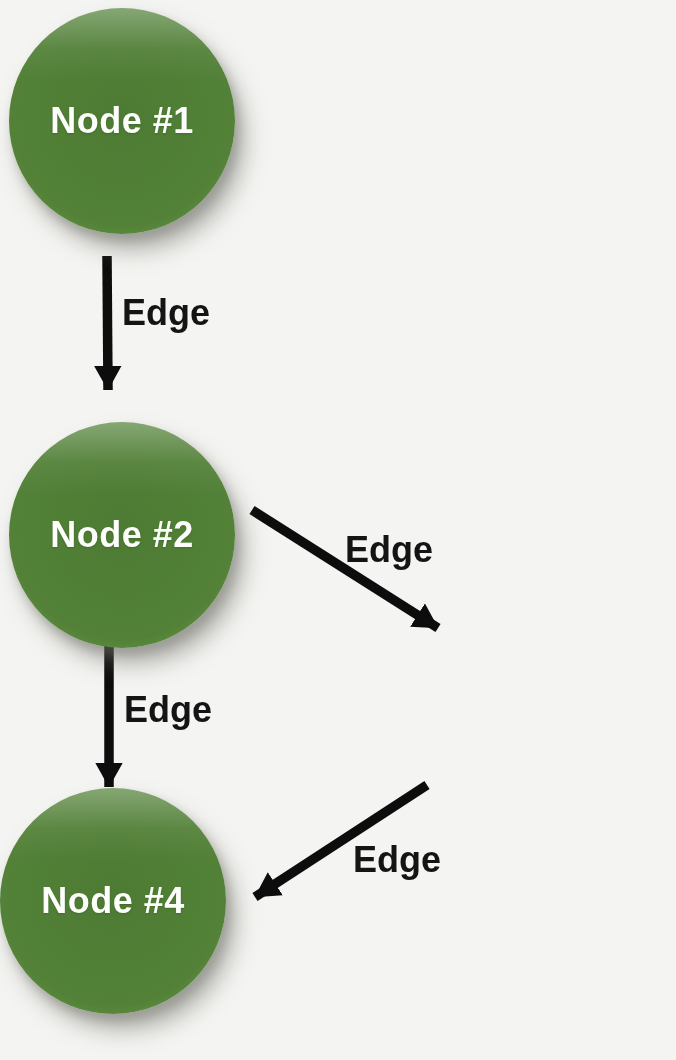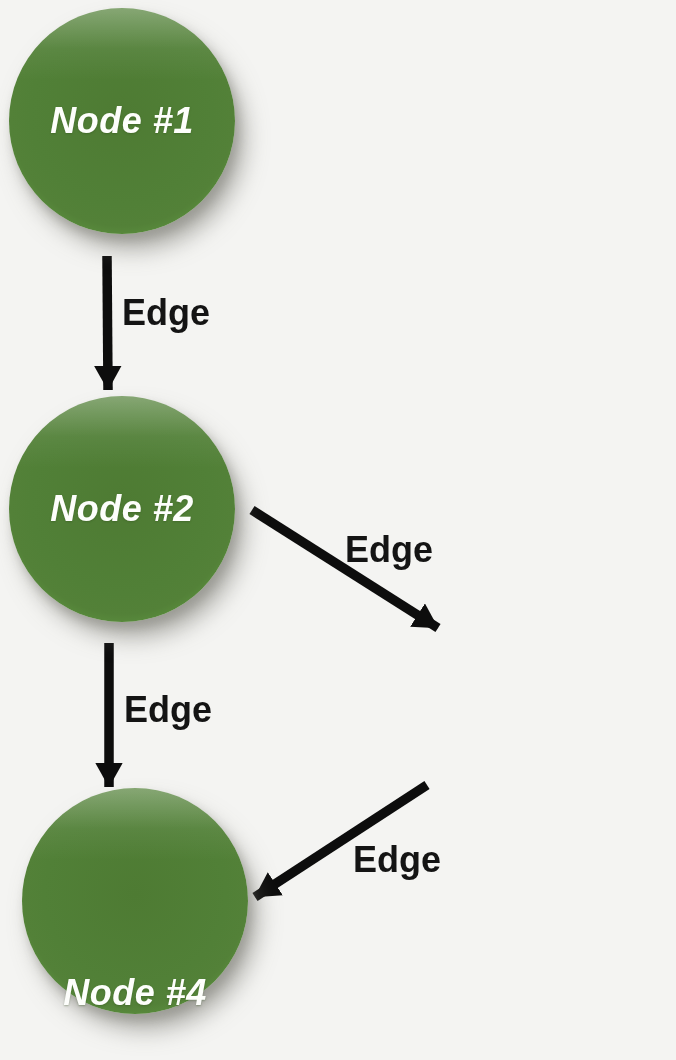--- a/index.html
+++ b/index.html
@@ -34,21 +34,20 @@
         #4e7b33 0%,
         #518037 55%,
         #538138 68%,
         #5d9240 79%,
         #6dab49 89%,
         #80ba59 96%,
         #8fc76c 100%);
     box-shadow:
       10px 16px 22px rgba(108,108,100,0.50),
       4px 7px 10px rgba(108,108,100,0.30);
-    font-style: italic;
   }
 
   .node-label {
     color: #fdfefb;
     font-size: 36px;
     font-weight: 700;
     letter-spacing: 0.5px;
     text-shadow: 0 1px 2px rgba(45,75,25,0.35);
     white-space: nowrap;
   }
@@ -57,23 +56,23 @@
     position: absolute;
     color: #141414;
     font-size: 36px;
     font-weight: 700;
     line-height: 1.15;
     white-space: nowrap;
     text-align: center;
   }
 
   .node-1 { left: 9px;   top: 8px;   }
-  .node-2 { left: 9px;   top: 396px; }
+  .node-2 { left: 9px;   top: 422px; }
   .node-3 { left: 432px; top: 589px; }
-  .node-4 { left: 22px;  top: 788px; align-items: flex-end; }
+  .node-4 { left: 0;  top: 788px; }
 
   .edge-label-1 { left: 122px; top: 292px; }
   .edge-label-2 { left: 345px; top: 529px; }
   .edge-label-3 { left: 124px; top: 689px; }
   .edge-label-4 { left: 353px; top: 839px; }
 </style>
 </head>
 <body>
 
 <div class="canvas">

